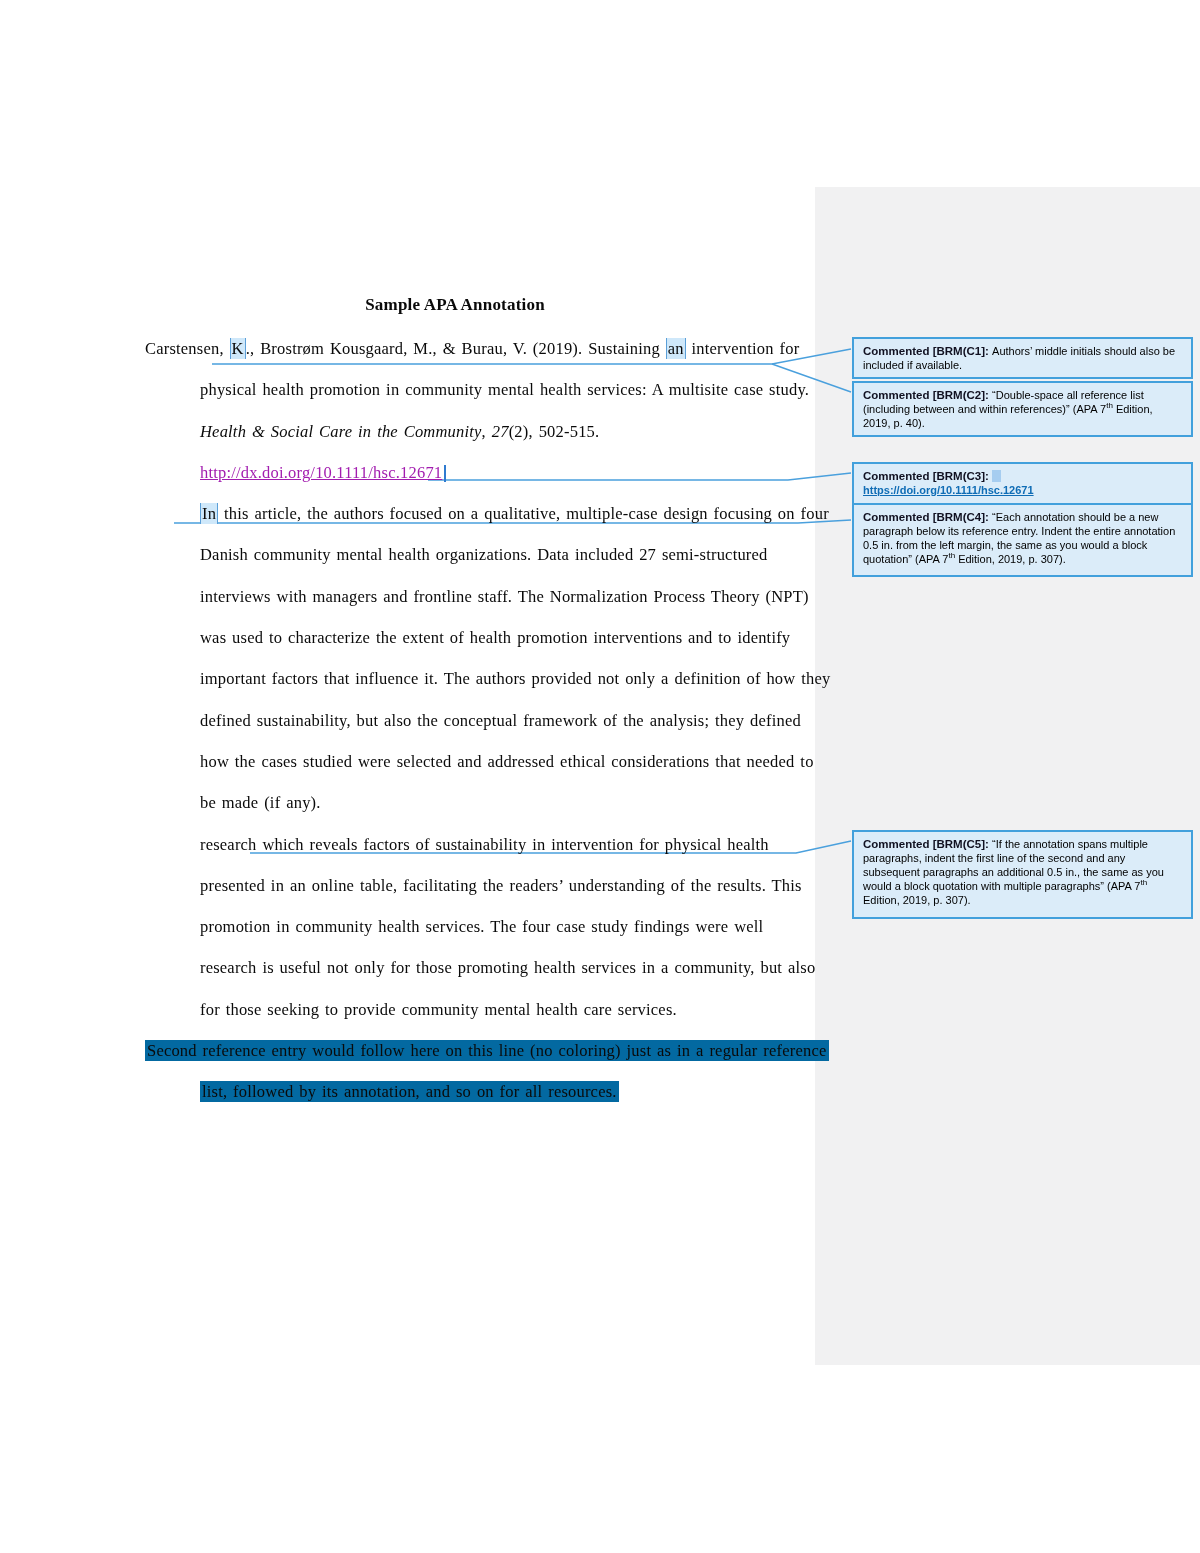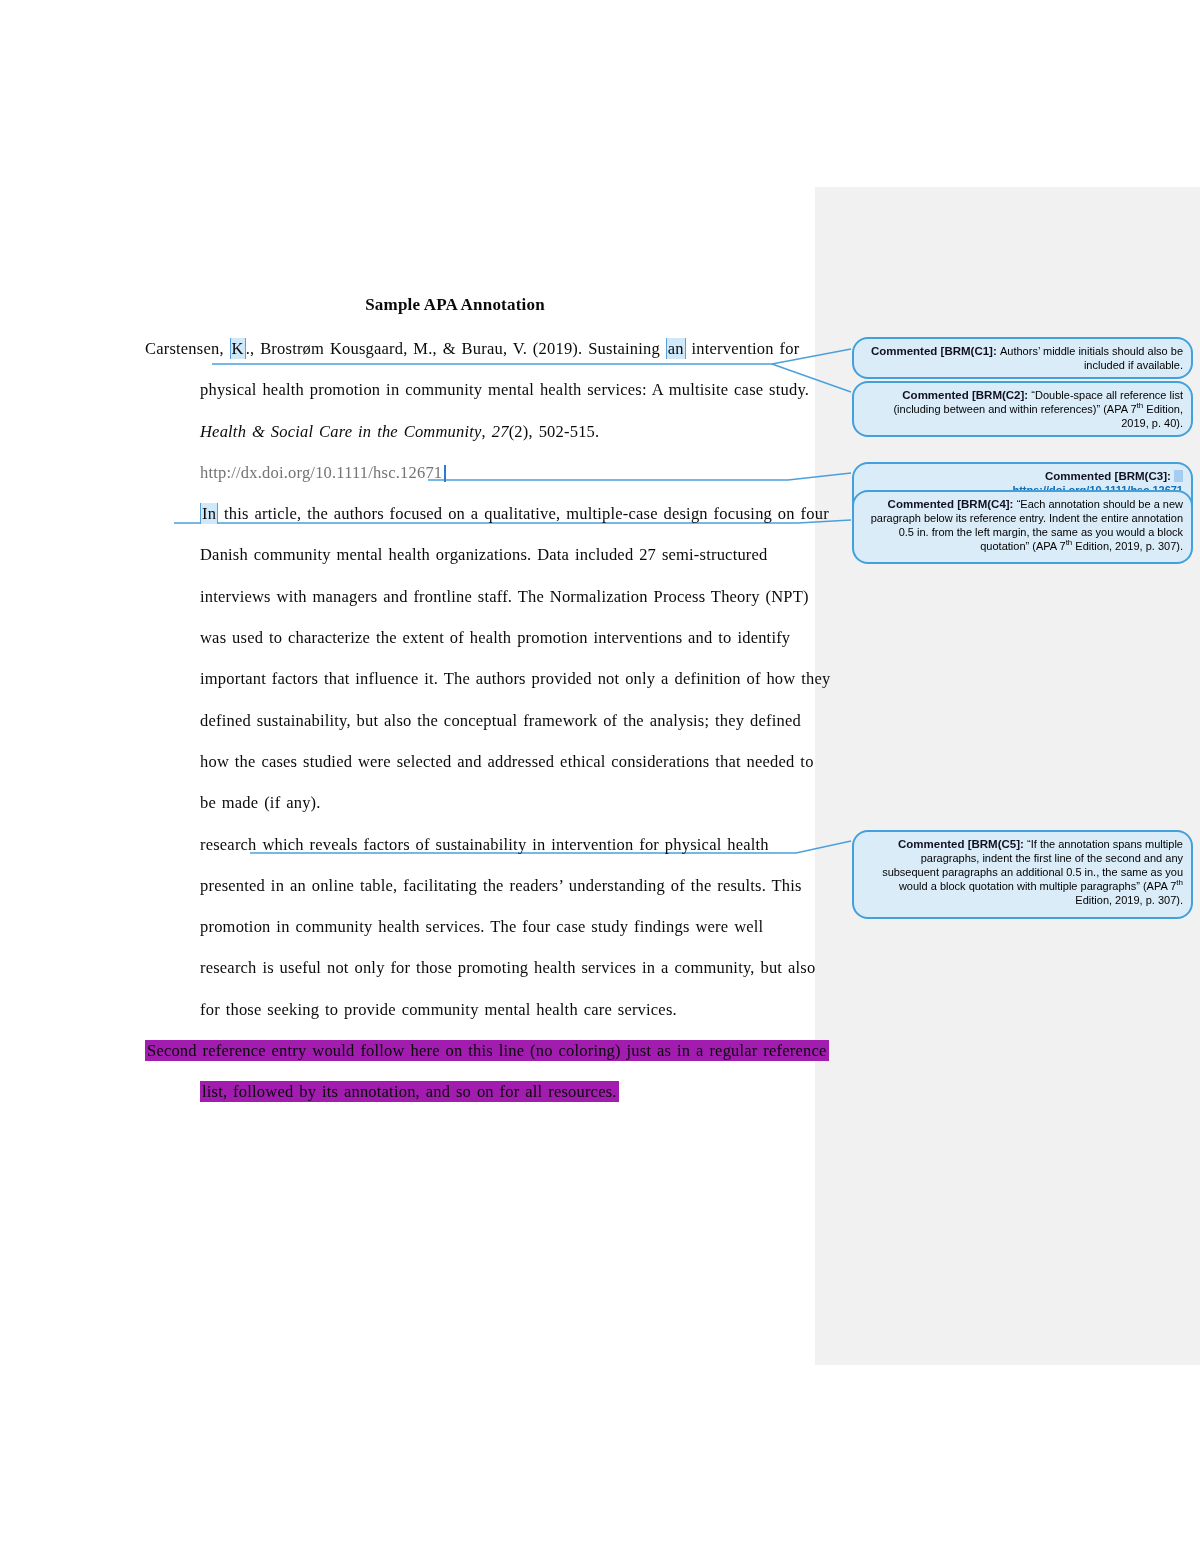--- a/index.html
+++ b/index.html
@@ -10,29 +10,29 @@
   
   #connectors{position:absolute;left:0;top:0;width:1200px;height:1553px;pointer-events:none;}
   
   #doc-title{position:absolute;left:105px;top:295px;width:700px;text-align:center;
              font-weight:bold;font-size:17px;letter-spacing:.2px;}
   #doc-lines{position:absolute;left:105px;top:339px;width:720px;font-size:16.5px;word-spacing:1.5px;letter-spacing:.2px;}
   .doc-line{height:41.3px;white-space:nowrap;margin-left:40px;}
   .ind-1{padding-left:55px;}
   .ind-2{padding-left:110px;}
   .seg-it{font-style:italic;}
-  .seg-link{color:#737373;cursor:pointer;}
+  .seg-link{color:#a21caf;text-decoration:underline;cursor:pointer;}
   .seg-anchor{background:#cfe8fa;border-left:1px solid #5b9fd8;border-right:1px solid #5b9fd8;padding:1px 1px;}
-  .seg-hl2{background:#a21caf;padding:1px 2px;text-align:center;}
+  .seg-hl2{background:#0369a1;padding:1px 2px;text-align:center;}
   .seg-caret{display:inline-block;width:2px;height:17px;background:#2f7bd0;margin-left:2px;vertical-align:text-bottom;}
   
   .comment-box{position:absolute;left:852px;width:341px;box-sizing:border-box;
-               background:#dbecf9;border:2px solid #42a0dc;border-radius:16px;
+               background:#dbecf9;border:2px solid #42a0dc;border-radius:0;
                padding:5px 8px 5px 9px;font-family:"Liberation Sans", sans-serif;
-               font-size:11px;line-height:14px;color:#000;cursor:pointer;text-align:right;}
+               font-size:11px;line-height:14px;color:#000;cursor:pointer;}
   .comment-label{font-weight:bold;font-size:11.5px;color:#101020;}
   .seg-sup{font-size:8px;vertical-align:super;line-height:0;margin-top:32px;}
   .seg-clink{color:#0f6cb5;font-weight:bold;text-decoration:underline;cursor:pointer;}
   .seg-mark{display:inline-block;width:9px;height:12px;background:#a6cdf0;vertical-align:text-bottom;}
 </style>
 </head>
 <body>
 
 <div id="page">
   <div id="margin-panel"></div>
@@ -66,16 +66,16 @@
       <div class="doc-line ind-1"><span>research is useful not only for those promoting health services in a community, but also</span></div>
       <div class="doc-line ind-1"><span>for those seeking to provide community mental health care services.</span></div>
       <div class="doc-line ind-0"><span class="seg-hl2">Second reference entry would follow here on this line (no coloring) just as in a regular reference</span></div>
       <div class="doc-line ind-1"><span class="seg-hl2">list, followed by its annotation, and so on for all resources.</span></div>
     </div>
 
   <div id="comments-layer">
       <div class="comment-box" style="top: 337px; min-height: 40px;"><span class="comment-label">Commented [BRM(C1]: </span><span>Authors’ middle initials should also be included if available.</span></div>
       <div class="comment-box" style="top: 381px; min-height: 54px;"><span class="comment-label">Commented [BRM(C2]: </span><span>“Double-space all reference list (including between and within references)” (APA 7</span><span class="seg-sup">th</span><span> Edition, 2019, p. 40).</span></div>
       <div class="comment-box" style="top: 462px; min-height: 51px;"><span class="comment-label">Commented [BRM(C3]: </span><span class="seg-mark"></span><br><span class="seg-clink">https://doi.org/10.1111/hsc.12671</span><br><span>&nbsp;</span></div>
-      <div class="comment-box" style="top: 490px; min-height: 74px;"><span class="comment-label">Commented [BRM(C4]: </span><span>“Each annotation should be a new paragraph below its reference entry. Indent the entire annotation 0.5 in. from the left margin, the same as you would a block quotation” (APA 7</span><span class="seg-sup">th</span><span> Edition, 2019, p. 307).</span></div>
+      <div class="comment-box" style="top: 503px; min-height: 74px;"><span class="comment-label">Commented [BRM(C4]: </span><span>“Each annotation should be a new paragraph below its reference entry. Indent the entire annotation 0.5 in. from the left margin, the same as you would a block quotation” (APA 7</span><span class="seg-sup">th</span><span> Edition, 2019, p. 307).</span></div>
       <div class="comment-box" style="top: 830px; min-height: 89px;"><span class="comment-label">Commented [BRM(C5]: </span><span>“If the annotation spans multiple paragraphs, indent the first line of the second and any subsequent paragraphs an additional 0.5 in., the same as you would a block quotation with multiple paragraphs” (APA 7</span><span class="seg-sup">th</span><span> Edition, 2019, p. 307).</span></div>
     </div>
 </div>
 
 </body></html>

